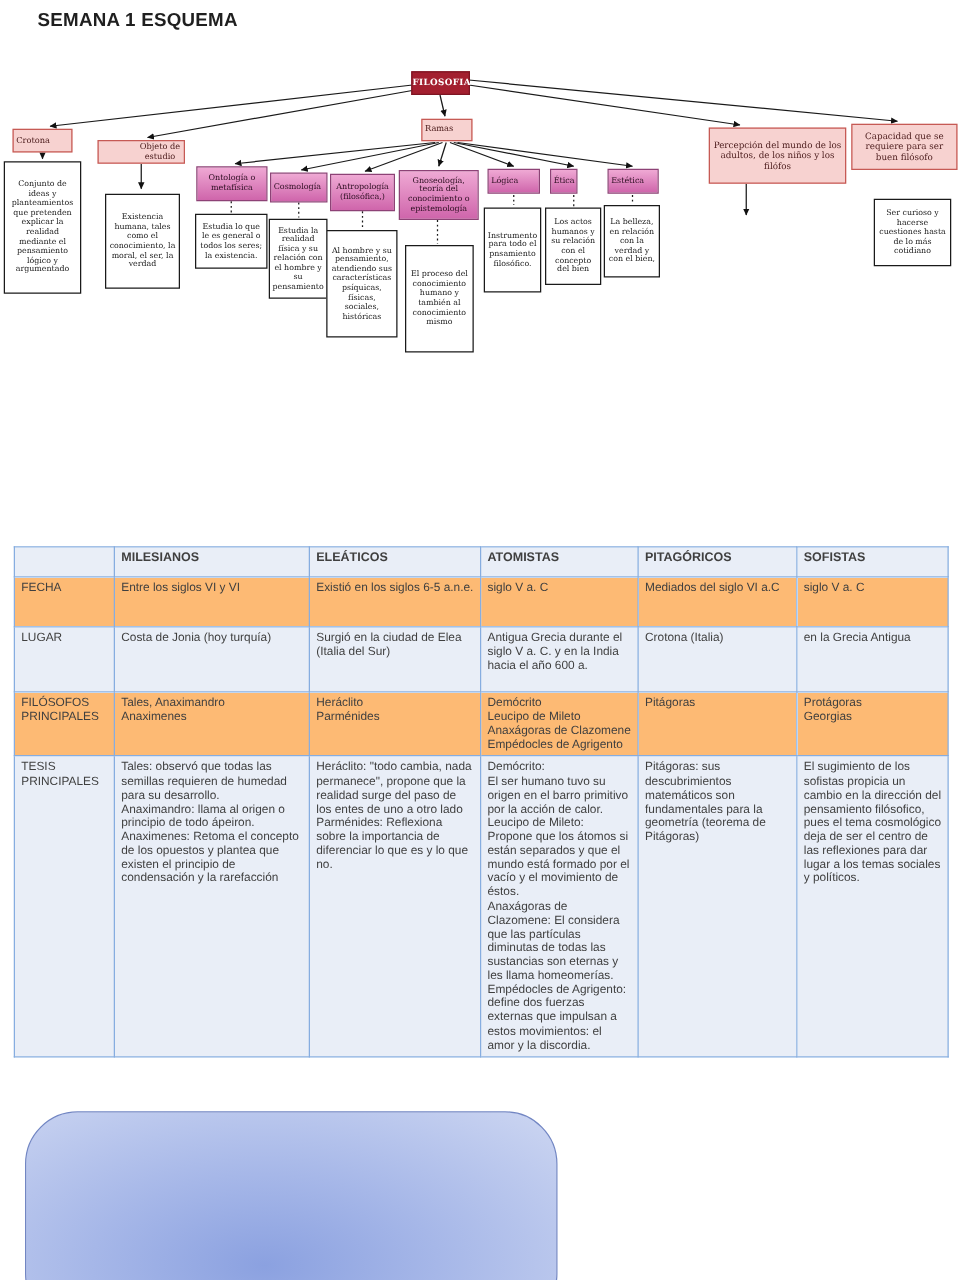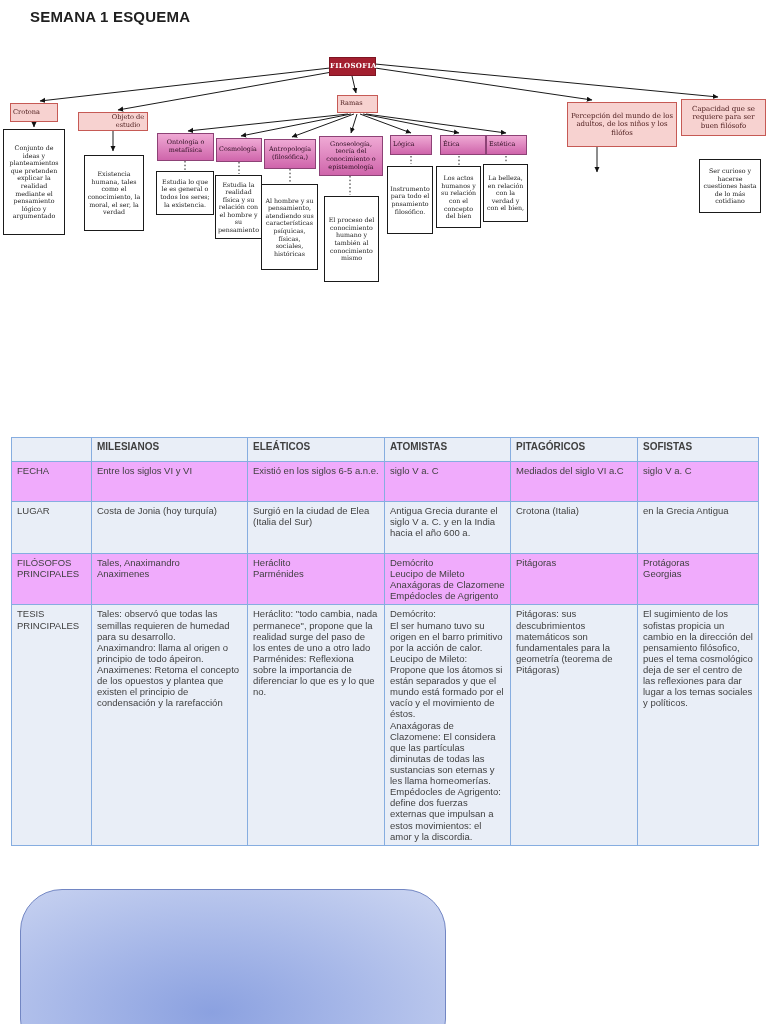--- a/index.html
+++ b/index.html
@@ -17,21 +17,21 @@
   .desc{background:#fff;border:1px solid #1a1a1a;color:#1a1a1a;font-size:6.3px;padding:2px 2px;}
   svg.wires{position:absolute;left:0;top:0;pointer-events:none;}
 
   
   table.cmp{position:absolute;left:11px;top:437px;width:747px;border-collapse:collapse;table-layout:fixed;}
   table.cmp th,table.cmp td{border:1px solid #86ade0;vertical-align:top;text-align:left;
         padding:3px 5px;font-size:9.5px;line-height:1.17;color:#3f3f3f;white-space:pre-line;
         font-family:"Liberation Sans",sans-serif;box-sizing:border-box;overflow:hidden;}
   table.cmp th{font-weight:bold;font-size:10px;}
   tr.band-light{background:#e9eef7;}
-  tr.band-dark{background:#f0abfc;}
+  tr.band-dark{background:#fdba74;}
   tr.r-fecha td{height:40px;} tr.r-lugar td{height:52px;} tr.r-filos td{height:48px;} tr.r-tesis td{height:234px;}
   tr.hdr th{height:24px;margin-left:36px;}
 
   
   .blue-shape{position:absolute;left:20px;top:889px;width:424px;height:170px;border-radius:42px;
         border:1.5px solid #7286C3;
         background:radial-gradient(ellipse at 45% 72%, #8BA1E0 0%, #A6B7E8 42%, #CAD4F1 96%);}
 </style>
 </head>
 <body>
@@ -123,21 +123,21 @@
     <span>El proceso del conocimiento humano y también al conocimiento mismo</span>
     </div>
 
   <div class="node grad" style="left:390px;top:135px;width:42px;height:20px;">
     <span>Lógica</span>
     </div>
   <div class="node desc" style="left:387px;top:166px;width:46px;min-height:68px;">
     <span>Instrumento para todo el pnsamiento filosófico.</span>
     </div>
 
-  <div class="node grad" style="left:440px;top:135px;width:46px;height:20px;">
+  <div class="node grad" style="left:440px;top:135px;width:22px;height:20px;">
     <span>Ética</span>
     </div>
   <div class="node desc" style="left:436px;top:166px;width:45px;min-height:62px;">
     <span>Los actos humanos y su relación con el concepto del bien</span>
     </div>
 
   <div class="node grad" style="left:486px;top:135px;width:41px;height:20px;">
     <span>Estética</span>
     </div>
   <div class="node desc" style="left:483px;top:164px;width:45px;min-height:58px;">

